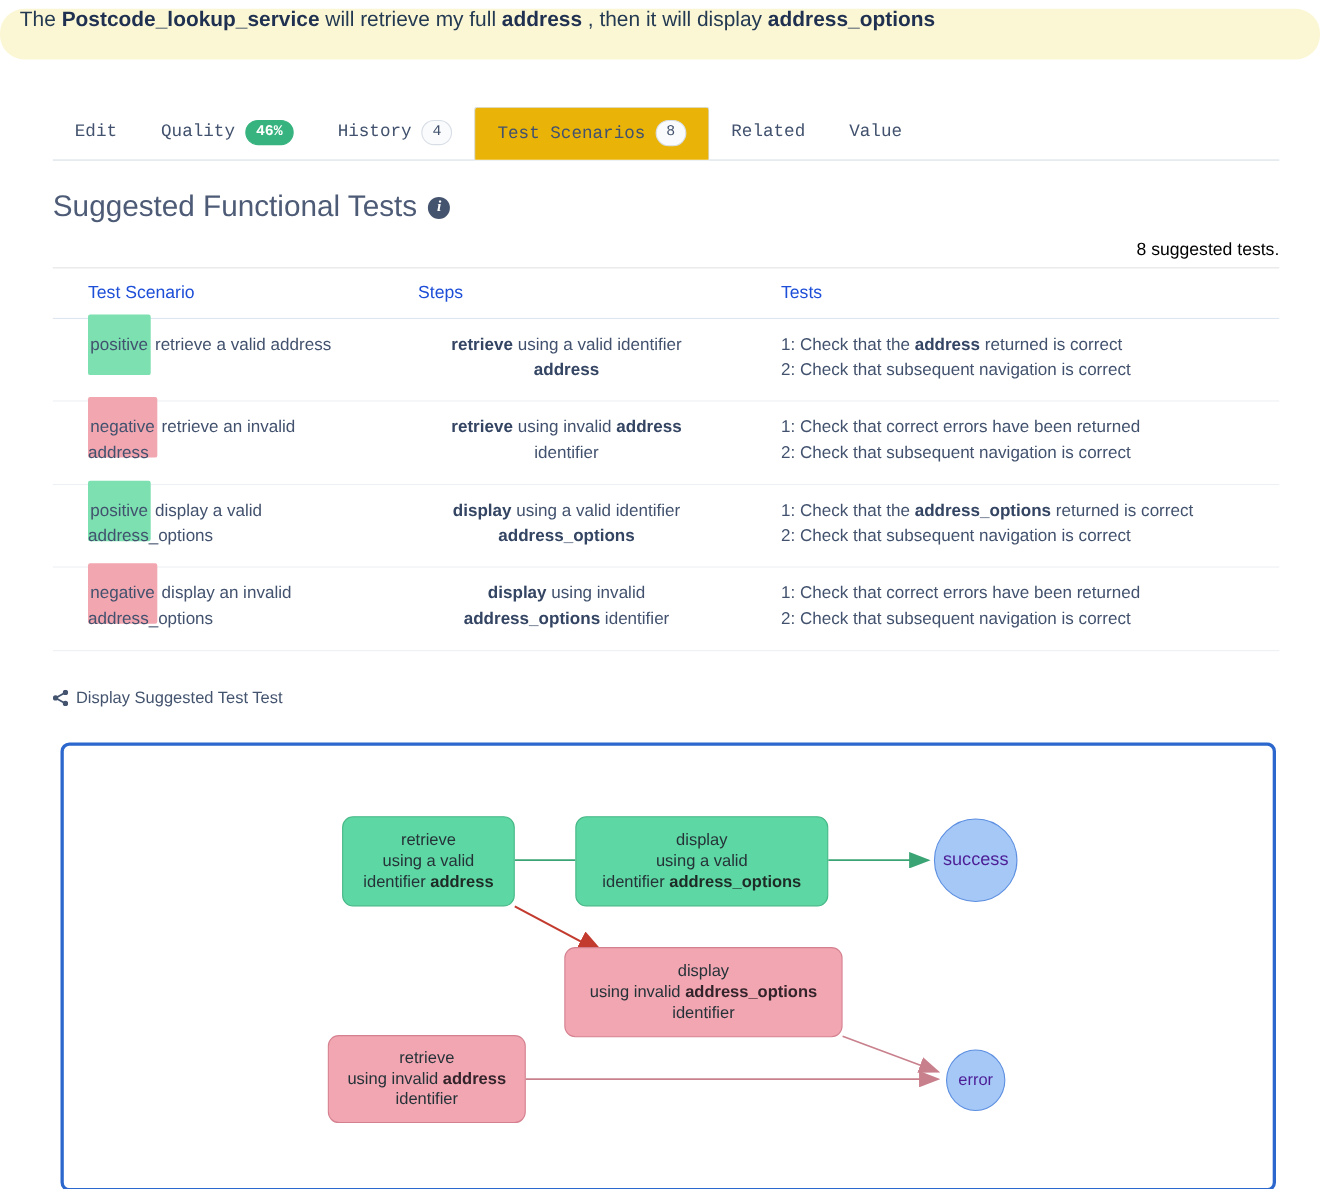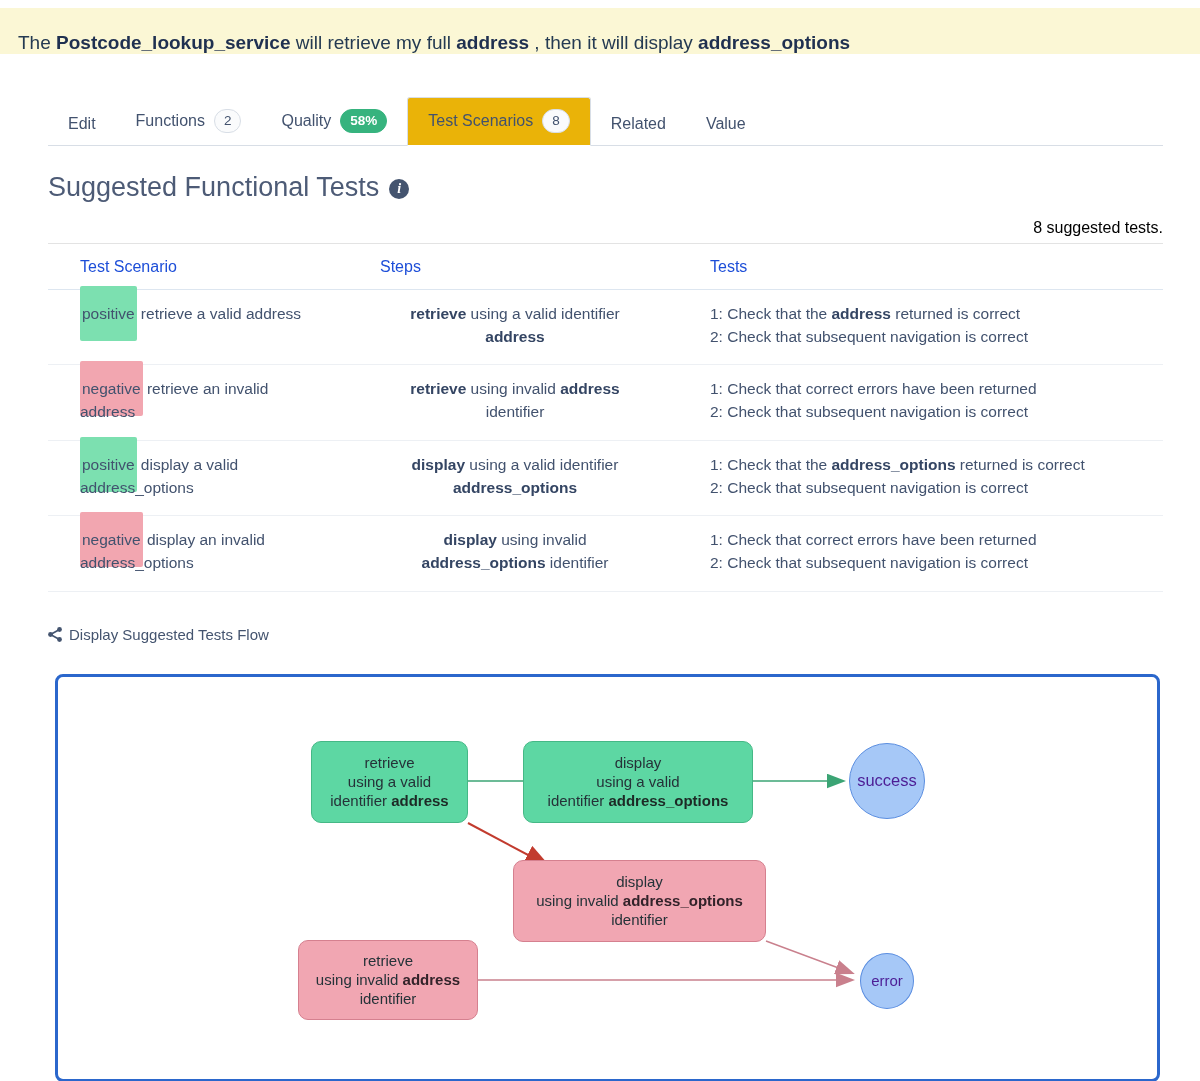--- a/index.html
+++ b/index.html
@@ -7,29 +7,29 @@
   body {
     width:1200px; height:1081px; background:#ffffff;
     font-family:"Liberation Sans", sans-serif; color:#42526e;
     overflow:hidden; position:relative;
   }
   b { font-weight:700; color:#344563; }
 
   
   .banner {
     margin-top:8px; height:46px; background:var(--banner-bg,#fbf7d5);
-    display:flex; align-items:flex-end; padding-left:18px;
-    font-size:19px; color:#243a52;
+    display:flex; align-items:flex-start; padding-left:18px;
+    font-size:19px; color:#243a52;border-radius:22px;
   }
   .banner b { color:#1f3050; }
 
   
   .tab-bar {
-    margin:43px 37px 0 48px; display:flex; align-items:flex-end;
-    border-bottom:1px solid #d8dee6; font-size:16px; color:#42526e;
+    margin:43px 37px 0 48px; display:flex; align-items:center;
+    border-bottom:1px solid #d8dee6; font-size:16px; color:#42526e;font-family:Liberation Mono, monospace;
   }
   .tab { padding:11px 20px 12px; display:flex; align-items:center; gap:9px; cursor:pointer; white-space:nowrap; }
   .tab.active {
     background:#eab308; border:1px solid #d8dee6; border-bottom:1px solid #fff;
     border-radius:3px 3px 0 0; margin-bottom:-1px;
   }
   .badge { font-size:13.5px; line-height:1; padding:4px 9px; border-radius:12px; }
   .badge-default { background:#fafbfc; border:1px solid #d8dee6; color:#42526e; }
   .badge-success { background:var(--quality-badge,#36b37e); border:1px solid var(--quality-badge,#36b37e); color:#fff; font-weight:700; }
 
@@ -99,26 +99,26 @@
 
 <div class="banner">
   <span><span>The </span><b>Postcode_lookup_service</b><span> will retrieve my full </span><b>address</b><span> , then it will display </span><b>address_options</b></span>
 </div>
 
 <div class="tab-bar">
     <div class="tab">
       <span>Edit</span>
     </div>
     <div class="tab">
-      <span>Functions</span>
-      <span class="badge badge-default">2</span>
-    </div>
-    <div class="tab">
       <span>Quality</span>
-      <span class="badge badge-success">58%</span>
+      <span class="badge badge-success">46%</span>
+    </div>
+    <div class="tab">
+      <span>History</span>
+      <span class="badge badge-default">4</span>
     </div>
     <div class="tab active">
       <span>Test Scenarios</span>
       <span class="badge badge-default">8</span>
     </div>
     <div class="tab">
       <span>Related</span>
     </div>
     <div class="tab">
       <span>Value</span>
@@ -177,21 +177,21 @@
       </tbody>
   </table>
 
   <div class="flow-link">
     <svg width="14" height="15" viewBox="0 0 14 15">
       <path d="M2.5 7.5 L11.5 2.5 M2.5 7.5 L11.5 12.5" stroke="#44546f" stroke-width="1.7" fill="none"></path>
       <circle cx="11.5" cy="2.5" r="2.4" fill="#44546f"></circle>
       <circle cx="2.5" cy="7.5" r="2.4" fill="#44546f"></circle>
       <circle cx="11.5" cy="12.5" r="2.4" fill="#44546f"></circle>
     </svg>
-    <span>Display Suggested Tests Flow</span>
+    <span>Display Suggested Test Test</span>
   </div>
 
   <div class="diagram">
     <svg class="edges" width="1099" height="402" viewBox="0 0 1099 402">
       <defs>
         <marker id="ah-green" markerWidth="13" markerHeight="10" refX="11" refY="5" orient="auto">
           <path d="M0,0 L13,5 L0,10 z" fill="#3ba474"></path>
         </marker>
         <marker id="ah-red" markerWidth="13" markerHeight="10" refX="11" refY="5" orient="auto">
           <path d="M0,0 L13,5 L0,10 z" fill="#c23b2e"></path>

